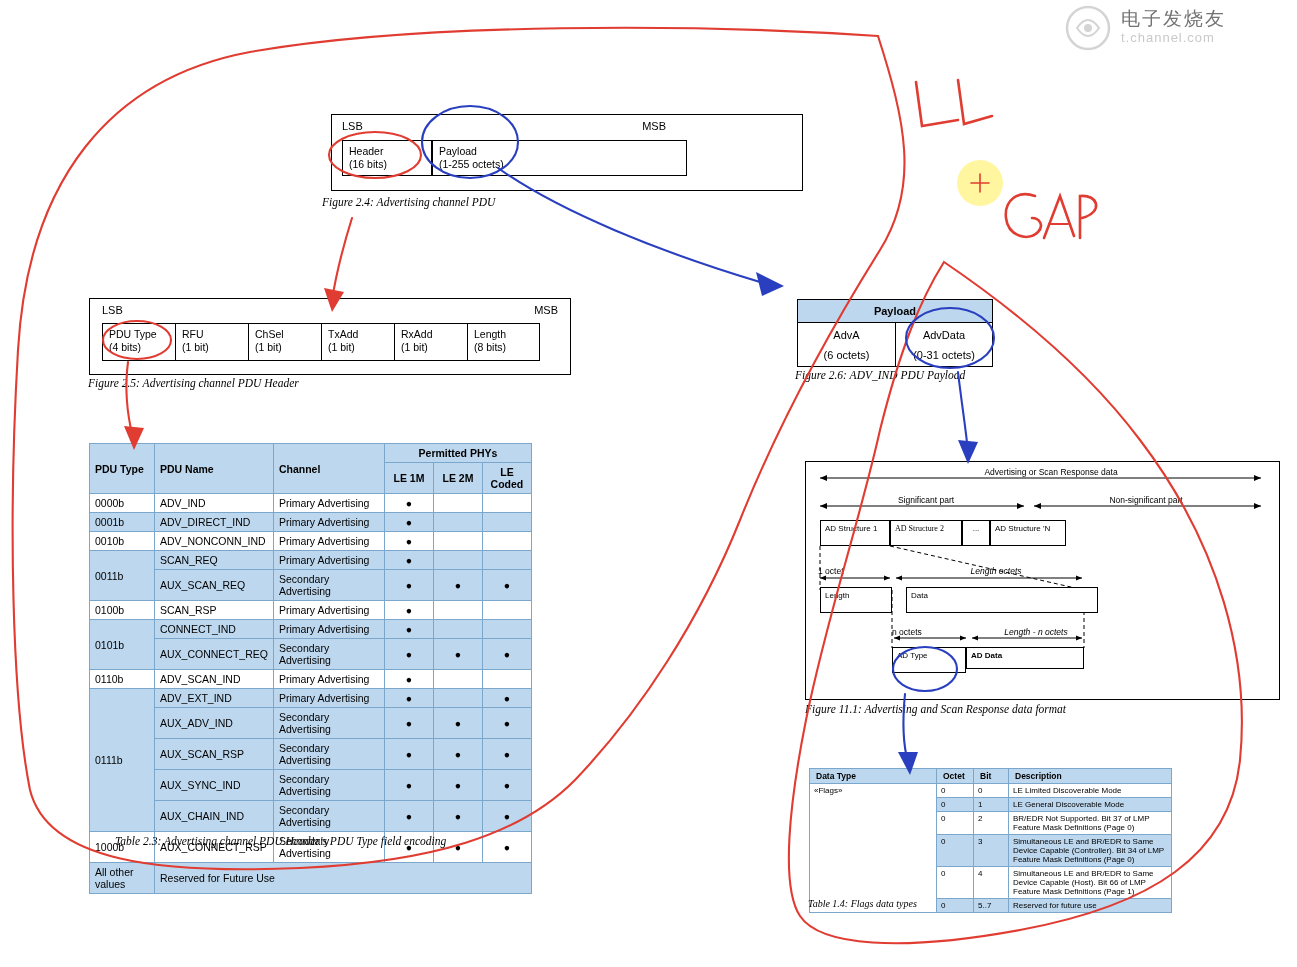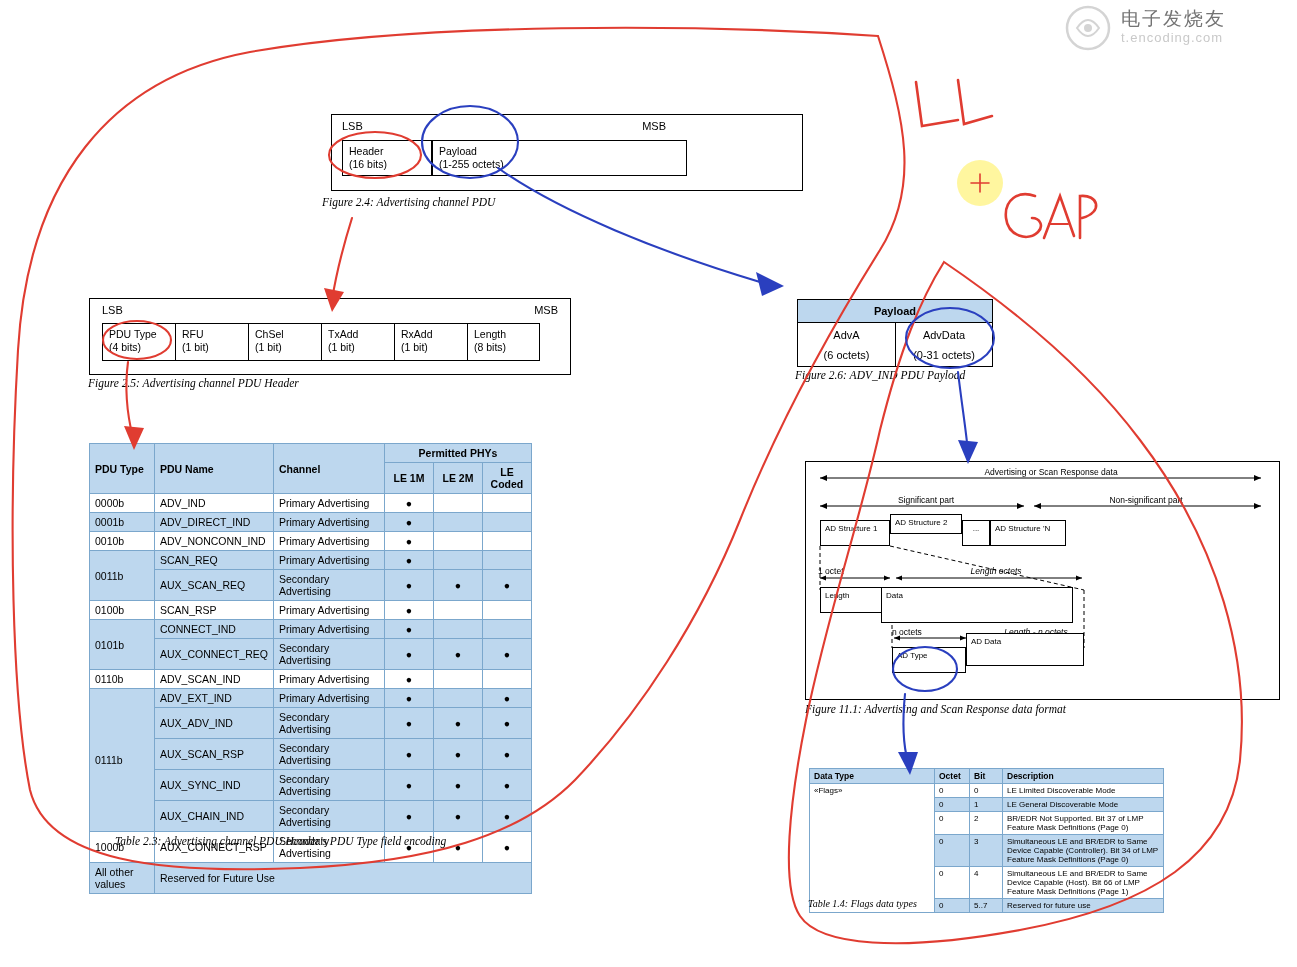--- a/index.html
+++ b/index.html
@@ -49,21 +49,21 @@
   #cap23{left:89px;top:835px;padding-left:26px;}
   
   #fig111{left:805px;top:461px;width:473px;height:237px;border:1.6px solid #000;background:#fff;}
   #fig111 .lbl{position:absolute;font-size:8.5px;text-align:center;}
   #fig111 .box{position:absolute;border:1px solid #000;box-sizing:border-box;font-size:8px;
       padding:3px 0 0 4px;background:#fff;}
   #cap111{left:805px;top:703px;}
   
   #t14{left:809px;top:768px;border-collapse:collapse;font-size:8px;background:#fff;}
   #t14 td,#t14 th{border:1px solid #7ba7cc;padding:2px 4px;vertical-align:top;}
-  #t14 .hd{background:#bdd7ee;font-weight:bold;text-align:left;font-size:8.5px;}
+  #t14 .hd{background:#bdd7ee;font-weight:bold;text-align:left;font-size:8.5px;padding-left:6px;}
   #t14 .blue{background:#bdd7ee;}
   #t14 .oct{width:26px;text-align:left;}
   #t14 .bit{width:24px;text-align:left;}
   #t14 .dsc{width:152px;}
   #t14 .dt{width:116px;}
   #cap14{left:808px;top:898px;font-size:10px;}
   
   #ink{left:0;top:0;width:1297px;height:967px;pointer-events:none;}
   
   #wm{right:10px;top:4px;width:228px;height:48px;}
@@ -306,35 +306,35 @@
       <polygon points="160,176 154,173.5 154,178.5" fill="#000"></polygon>
     <line x1="166" y1="176" x2="276" y2="176" stroke="#000" stroke-width="1"></line>
     <polygon points="166,176 172,173.5 172,178.5" fill="#000"></polygon>
       <polygon points="276,176 270,173.5 270,178.5" fill="#000"></polygon>
   </svg>
   <div class="lbl" style="left:120px;top:5px;width:250px;">Advertising or Scan Response data</div>
   <div class="lbl" style="left:45px;top:33px;width:150px;">Significant part</div>
   <div class="lbl" style="left:260px;top:33px;width:160px;">Non-significant part</div>
 
   <div class="box" style="left:14px;top:58px;width:70px;height:26px;">AD Structure 1</div>
-  <div class="box" style="left:84px;top:52px;width:72px;height:20px;">AD Structure 2</div>
+  <div class="box" style="left:84px;top:58px;width:72px;height:26px;font-family:Liberation Serif, serif;">AD Structure 2</div>
   <div class="box" style="left:156px;top:58px;width:28px;height:26px;text-align:center;padding-left:0;">...</div>
   <div class="box" style="left:184px;top:58px;width:76px;height:26px;">AD Structure 'N</div>
 
   <div class="lbl" style="left:12px;top:104px;width:60px;text-align:left;">1 octet</div>
   <div class="lbl" style="left:150px;top:104px;width:80px;font-style:italic;">Length octets</div>
 
   <div class="box" style="left:14px;top:125px;width:72px;height:26px;">Length</div>
-  <div class="box" style="left:75px;top:125px;width:192px;height:36px;">Data</div>
+  <div class="box" style="left:100px;top:125px;width:192px;height:26px;">Data</div>
 
   <div class="lbl" style="left:86px;top:165px;width:70px;text-align:left;">n octets</div>
   <div class="lbl" style="left:175px;top:165px;width:110px;font-style:italic;">Length - n octets</div>
 
   <div class="box" style="left:86px;top:185px;width:74px;height:26px;">AD Type</div>
-  <div class="box" style="left:160px;top:171px;width:118px;height:33px;">AD Data</div>
+  <div class="box" style="left:160px;top:185px;width:118px;height:22px;font-weight:bold;">AD Data</div>
 </div>
 <div class="abs cap" id="cap111">Figure 11.1:  Advertising and Scan Response data format</div>
 
 <table class="abs" id="t14">
   <tbody>
       <tr>
     <td class="hd dt">Data Type</td>
     <td class="hd oct">Octet</td>
     <td class="hd bit">Bit</td>
     <td class="hd dsc">Description</td>
@@ -428,14 +428,14 @@
   </g>
 </svg>
 
 <div class="abs" id="wm">
   <svg width="50" height="48" style="position:absolute;left:4px;top:0;">
     <circle cx="25" cy="24" r="21" fill="none" stroke="#d4d4d4" stroke-width="2.5"></circle>
     <path d="M14 24 Q 25 8 36 24 Q 25 40 14 24 Z" fill="none" stroke="#d4d4d4" stroke-width="2"></path>
     <circle cx="25" cy="24" r="4" fill="#d4d4d4"></circle>
   </svg>
   <span class="t1">电子发烧友</span>
-  <span class="t2">t.encoding.com</span>
+  <span class="t2">t.channel.com</span>
 </div>
 
 </body></html>

